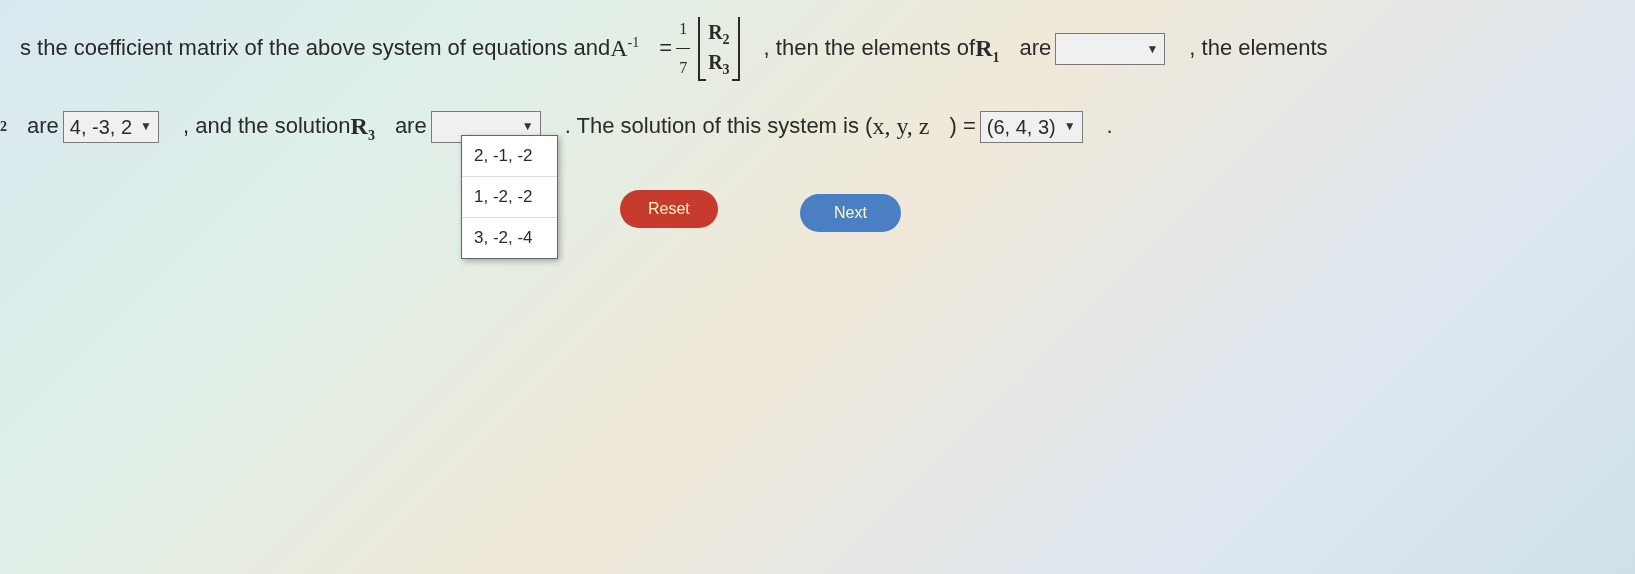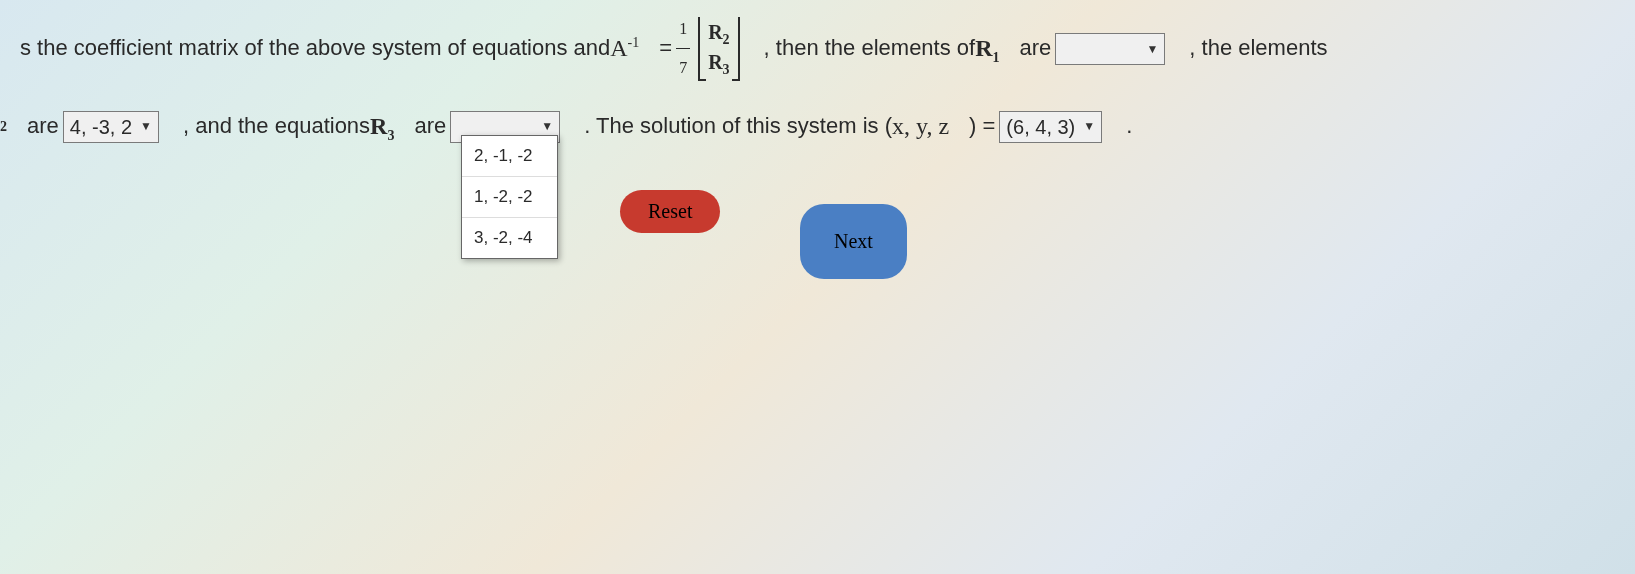--- a/index.html
+++ b/index.html
@@ -129,38 +129,37 @@
     }
     .dropdown-list .option:last-child {
       border-bottom: none;
     }
     .btn {
       display: inline-flex;
       align-items: center;
       justify-content: center;
       border-radius: 24px;
       padding: 10px 28px;
-      font-size: 20px;
-      color: #000000;
+      font-size: 16px;
+      color: #fef9c3;
       cursor: pointer;
       border: none;
       font-weight: 500;
       position: absolute;
-      font-family: Liberation Serif, serif;
     }
     .btn-reset {
       background: #c73a2e;
       left: 620px;
       top: 190px;
     }
     .btn-next {
       background: #4a7fc4;
       left: 800px;
-      top: 204px;
-      padding: 26px 34px;
+      top: 194px;
+      padding: 10px 34px;
     }
     .text-seg {
       white-space: nowrap;
       padding-left: 20px;
     }
   </style>
 </head>
 <body>
 
 <div class="content">
@@ -190,21 +189,21 @@
     <span class="text-seg"> , the elements</span>
   </div>
 
   <div class="line2">
     <span class="math-bold sub">2</span>
     <span class="text-seg"> are </span>
     <span class="select-box">
       <span>4, -3, 2</span>
       <span class="chev">▼</span>
     </span>
-    <span class="text-seg"> , and the equations </span>
+    <span class="text-seg"> , and the solution </span>
     <span class="math-bold">
       <span>R</span><span class="sub">3</span>
     </span>
     <span class="text-seg"> are </span>
     <span class="select-box select-empty">
       <span></span>
       <span class="chev">▼</span>
     </span>
     <span class="text-seg"> . The solution of this system is (</span>
     <span class="math-italic">x, y, z</span>

